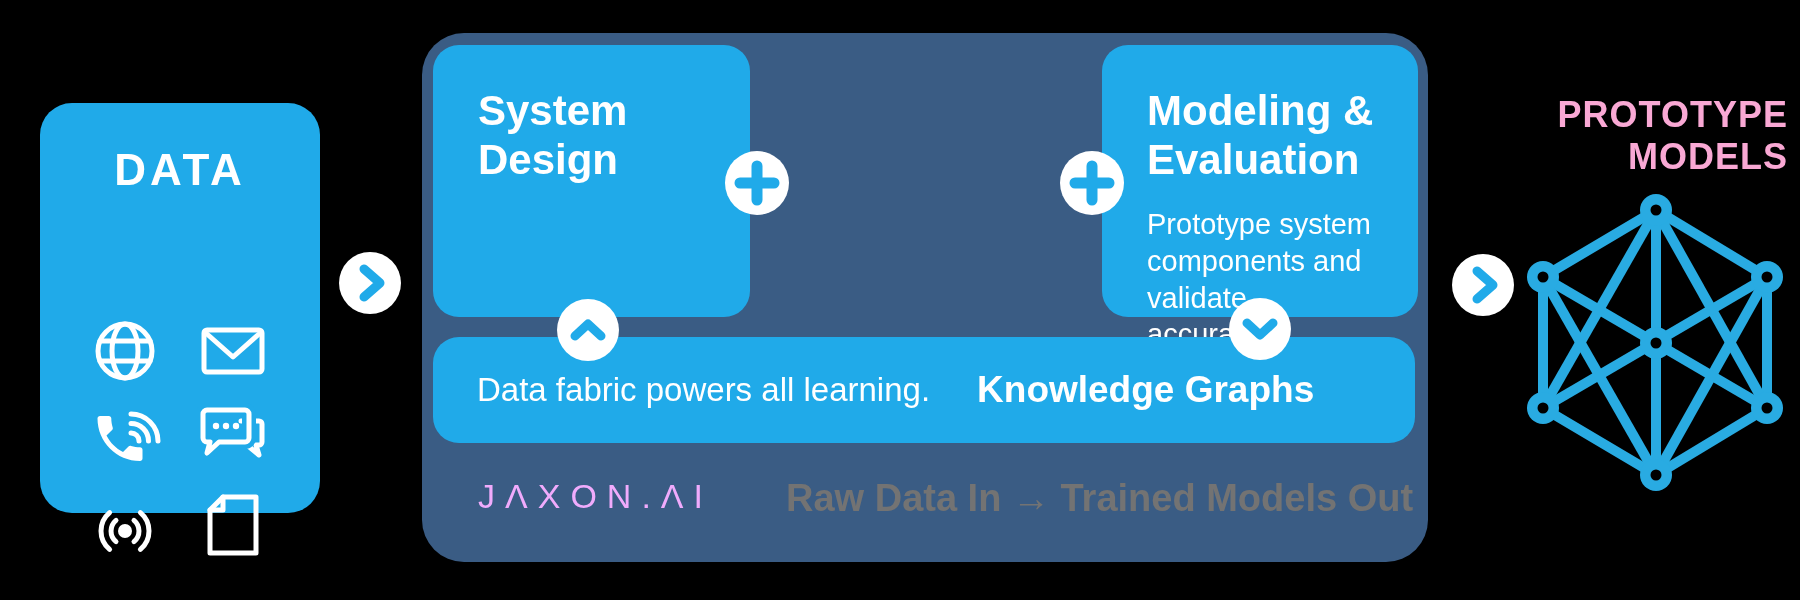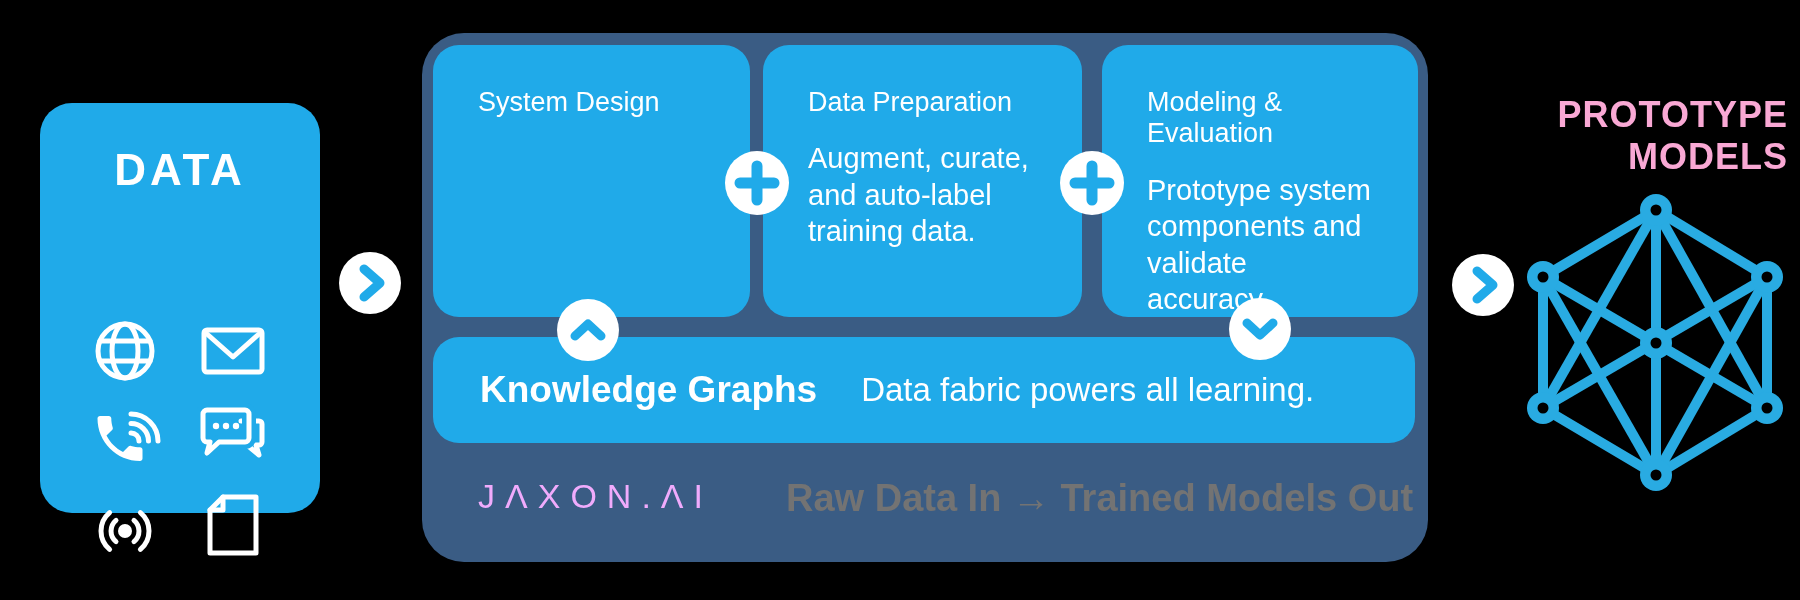--- a/index.html
+++ b/index.html
@@ -19,21 +19,21 @@
   .flow-arrow{width:62px;height:62px;}
   .flow-arrow svg{width:62px;height:62px;display:block;}
 
   
   #pipeline{left:422px;top:33px;width:1006px;height:529px;border-radius:42px;background:#3A5C84;}
 
   .card{top:45px;height:272px;border-radius:26px;background:#20AAE9;box-sizing:border-box;padding:42px 0 0 45px;}
   #card-0{left:433px;width:317px;}
   #card-1{left:763px;width:319px;}
   #card-2{left:1102px;width:316px;}
-  .card-title{color:#fff;font-size:27px;font-weight:normal;line-height:1.16;width:230px;}
+  .card-title{color:#fff;font-size:42px;font-weight:bold;line-height:1.16;width:230px;}
   .card-desc{color:#fff;font-size:29px;line-height:1.26;width:228px;margin-top:22px;}
 
   .connector{width:64px;height:64px;}
   .connector svg{width:64px;height:64px;display:block;}
   #plus-1{left:725px;top:151px;}
   #plus-2{left:1060px;top:151px;}
   #chev-up{left:557px;top:299px;width:62px;height:62px;}
   #chev-down{left:1229px;top:298px;width:62px;height:62px;}
   #chev-up svg,#chev-down svg{width:62px;height:62px;display:block;}
 
@@ -121,24 +121,20 @@
       <circle cx="31" cy="31" r="31" fill="#fff"></circle>
       <polyline points="25,17 41,31 25,45" fill="none" stroke="#20AAE9" stroke-width="9" stroke-linecap="round" stroke-linejoin="round"></polyline>
     </svg>
   </div>
 
   <div id="pipeline" class="abs"></div>
 
   <div id="card-0" class="abs card">
     <div class="card-title">System Design</div>
   </div>
-  <div id="card-1" class="abs card">
-    <div class="card-title">Data Preparation</div>
-    <div class="card-desc">Augment, curate, and auto-label training data.</div>
-  </div>
   <div id="card-2" class="abs card">
     <div class="card-title">Modeling &amp; Evaluation</div>
     <div class="card-desc">Prototype system components and validate accuracy.</div>
   </div>
 
   <div id="plus-1" class="abs connector">
     <svg viewBox="0 0 64 64">
       <circle cx="32" cy="32" r="32" fill="#fff"></circle>
       <line x1="32" y1="15" x2="32" y2="49" stroke="#20AAE9" stroke-width="11" stroke-linecap="round"></line>
       <line x1="15" y1="32" x2="49" y2="32" stroke="#20AAE9" stroke-width="11" stroke-linecap="round"></line>
@@ -146,22 +142,22 @@
   </div>
   <div id="plus-2" class="abs connector">
     <svg viewBox="0 0 64 64">
       <circle cx="32" cy="32" r="32" fill="#fff"></circle>
       <line x1="32" y1="15" x2="32" y2="49" stroke="#20AAE9" stroke-width="11" stroke-linecap="round"></line>
       <line x1="15" y1="32" x2="49" y2="32" stroke="#20AAE9" stroke-width="11" stroke-linecap="round"></line>
     </svg>
   </div>
 
   <div id="kg-bar" class="abs">
+    <span id="kg-subtitle">Data fabric powers all learning.</span>
     <span id="kg-title">Knowledge Graphs</span>
-    <span id="kg-subtitle">Data fabric powers all learning.</span>
   </div>
 
   <div id="chev-up" class="abs">
     <svg viewBox="0 0 62 62">
       <circle cx="31" cy="31" r="31" fill="#fff"></circle>
       <polyline points="18,37 31,25 44,37" fill="none" stroke="#20AAE9" stroke-width="9" stroke-linecap="round" stroke-linejoin="round"></polyline>
     </svg>
   </div>
   <div id="chev-down" class="abs">
     <svg viewBox="0 0 62 62">

